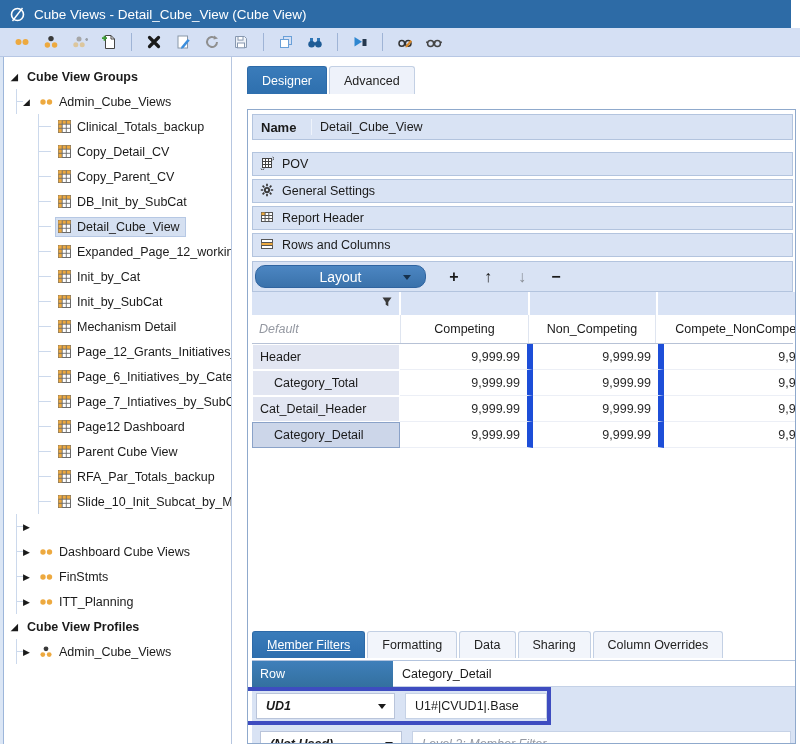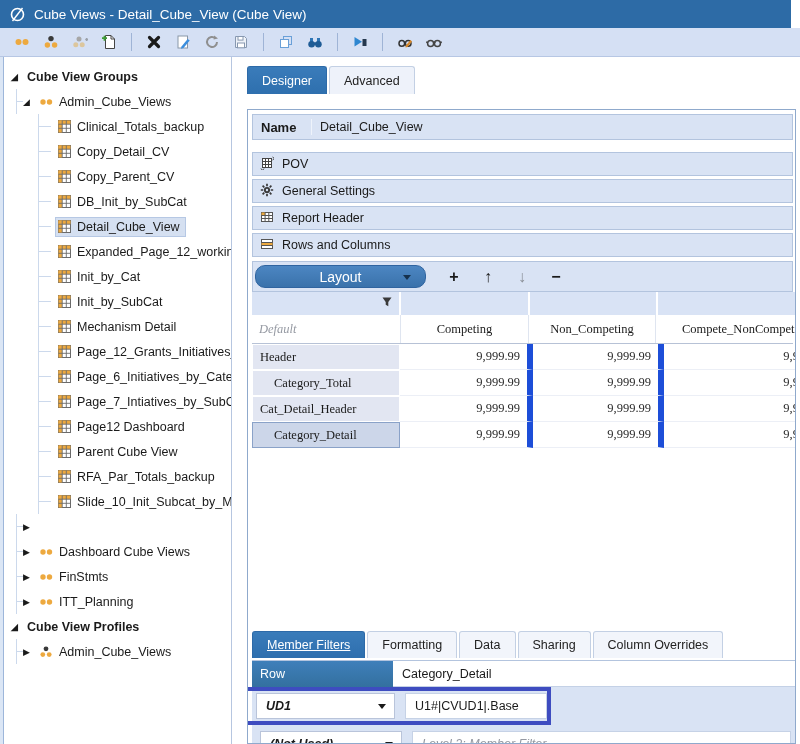--- a/index.html
+++ b/index.html
@@ -48,21 +48,21 @@
   .layout-btn{width:171px;height:23px;border-radius:10px;border:1px solid #2f64a0;
               background:linear-gradient(#4c86c2,#3a72ab);color:#fff;display:flex;align-items:center;
               justify-content:center;gap:8px;font-size:14px;position:relative;}
   .layout-btn .caret{position:absolute;right:14px;top:9px;width:0;height:0;border-left:4px solid transparent;
               border-right:4px solid transparent;border-top:5px solid #16314d;}
   .ltool{width:28px;text-align:center;font-weight:bold;font-size:16px;color:#1a1a1a;margin-left:6px;}
   .ltool.disabled{color:#8a9097;}
   .ltool:first-of-type{margin-left:14px;}
   
   .grid-row{display:flex;height:26px;}
-  .gcell{flex:0 0 auto;display:flex;align-items:center;overflow:hidden;font-family:Liberation Serif, serif;}
+  .gcell{flex:0 0 auto;display:flex;align-items:center;overflow:hidden;}
   .c0{width:141px;}.c1{width:127px;}.c2{width:126px;}.c3{width:170px;}
   .filter-row{height:23px;margin-right:2px;}
   .filter-row .gcell{background:#d9e3f5;border-right:2px solid #fff;height:100%;}
   .filter-row .c0{justify-content:flex-end;padding-right:6px;}
   .head-row{height:28px;border-bottom:1px solid #b7c2d6;margin-right:2px;}
   .head-row .gcell{justify-content:center;border-right:1px solid #dfe5f0;height:100%;white-space:nowrap;}
   .head-row .c0{justify-content:flex-start;padding-left:7px;font-style:italic;color:#9599a2;}
   .data-row .gcell{border-right:6px solid #1d4ed8;border-bottom:1px solid #eceff6;}
   .data-row .lbl{background:#e2e6f2;border:1px solid #fff;border-bottom:1px solid #fff;
                  padding-left:7px;width:139px;}

